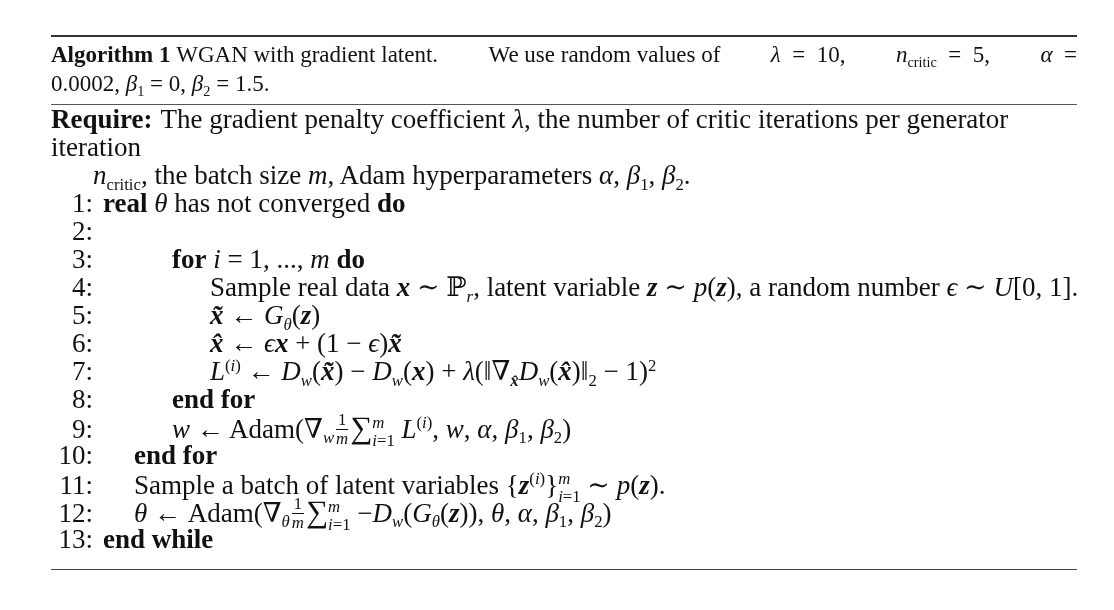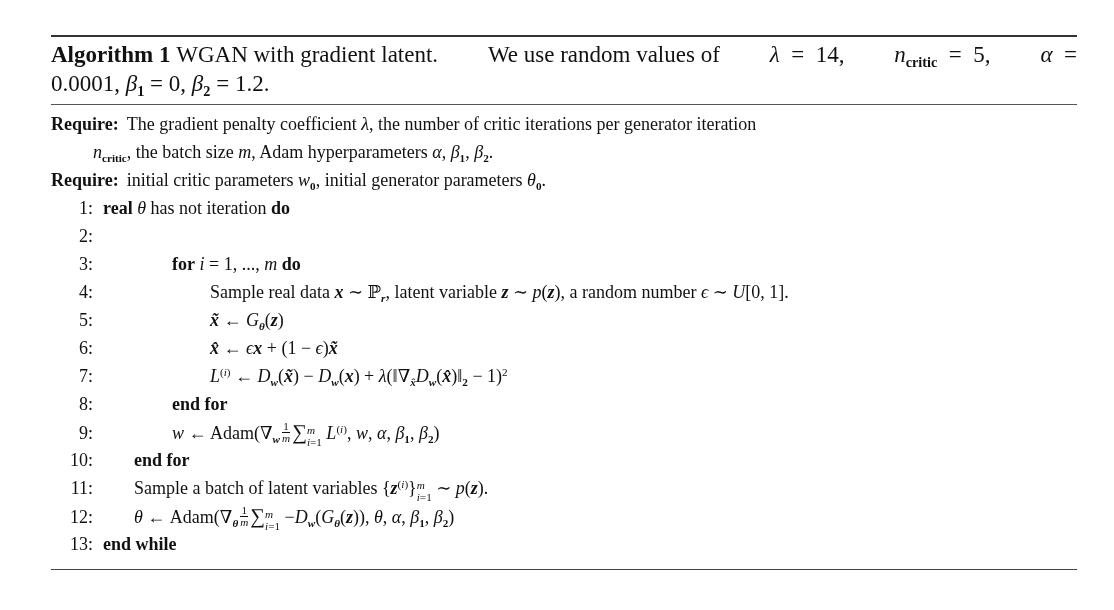--- a/index.html
+++ b/index.html
@@ -16,24 +16,24 @@
   .rule-bot { border-top: 1.6px solid #444444; height: 0; position: absolute; left: 51px; top: 569px; width: 1026px; }
   .caption {
     font-size: 23px; line-height: 29px; margin-top: 3px;
     text-align: justify; text-align-last: left;
   }
   .caption .cap-line1 { display: flex; justify-content: space-between; white-space: nowrap; }
   .b { font-weight: bold; }
   .i { font-style: italic; }
   .bi { font-weight: bold; font-style: italic; }
   sub, sup { font-size: 62%; line-height: 0; position: relative; }
-  sub { vertical-align: baseline; top: 0.35em; font-weight: bold; }
+  sub { vertical-align: baseline; top: 0.35em; }
   sup { vertical-align: baseline; top: -0.55em; }
   .body {
-    font-size: 18px; line-height: 28px; margin-top: 5px;
+    font-size: 27px; line-height: 28px; 
   }
   .req { display: block; }
   .req .lbl { font-weight: bold; margin-right: 8px; }
   .req .cont { padding-left: 42px; display: block; }
   .line { display: flex; white-space: nowrap; height: 28px; align-items: baseline; }
   .ln { width: 42px; display: inline-block; text-align: right; flex: none; padding-right: 2px; }
   .ind0 { padding-left: 8px; }
   .ind1 { padding-left: 39px; }
   .ind2 { padding-left: 77px; }
   .ind3 { padding-left: 115px; }
@@ -46,43 +46,40 @@
 </head>
 <body>
 
 <div class="algo">
   <div class="rule-top"></div>
 
   <div class="caption">
     <div class="cap-line1">
       <span><span class="b">Algorithm 1</span>&nbsp;<span>WGAN with gradient latent.</span></span>
       <span>We use random values of</span>
-      <span><span class="i">λ</span>&nbsp;&nbsp;=&nbsp;&nbsp;<span>14</span>,</span>
+      <span><span class="i">λ</span>&nbsp;&nbsp;=&nbsp;&nbsp;<span>10</span>,</span>
       <span><span class="i">n</span><sub>critic</sub>&nbsp;&nbsp;=&nbsp;&nbsp;<span>5</span>,</span>
       <span><span class="i">α</span>&nbsp;&nbsp;=</span>
     </div>
     <div>
-      <span>0.0001</span>, <span class="i">β</span><sub>1</sub> = <span>0</span>, <span class="i">β</span><sub>2</sub> = <span>1.2</span>.
+      <span>0.0002</span>, <span class="i">β</span><sub>1</sub> = <span>0</span>, <span class="i">β</span><sub>2</sub> = <span>1.5</span>.
     </div>
   </div>
 
   <div class="rule-mid"></div>
 
   <div class="body">
     <div class="req">
       <div><span class="lbl">Require:</span><span>The gradient penalty coefficient </span><span class="i">λ</span><span>, the number of critic iterations per generator iteration</span></div>
       <span class="cont"><span class="i">n</span><sub>critic</sub><span>, the batch size </span><span class="i">m</span><span>, Adam hyperparameters </span><span class="i">α</span>, <span class="i">β</span><sub>1</sub>, <span class="i">β</span><sub>2</sub>.</span>
     </div>
-    <div class="req">
-      <div><span class="lbl">Require:</span><span>initial critic parameters </span><span class="i">w</span><sub>0</sub><span>, initial generator parameters </span><span class="i">θ</span><sub>0</sub>.</div>
-    </div>
 
     <div class="line">
       <span class="ln">1:</span>
-      <span class="ind0"><span class="b">real</span> <span class="i">θ</span><span> has not iteration </span><span class="b">do</span></span>
+      <span class="ind0"><span class="b">real</span> <span class="i">θ</span><span> has not converged </span><span class="b">do</span></span>
     </div>
 
     <div class="line">
       <span class="ln">2:</span>
     </div>
 
     <div class="line">
       <span class="ln">3:</span>
       <span class="ind2"><span class="b">for</span> <span class="i">i</span> = 1, ..., <span class="i">m</span> <span class="b">do</span></span>
     </div>

